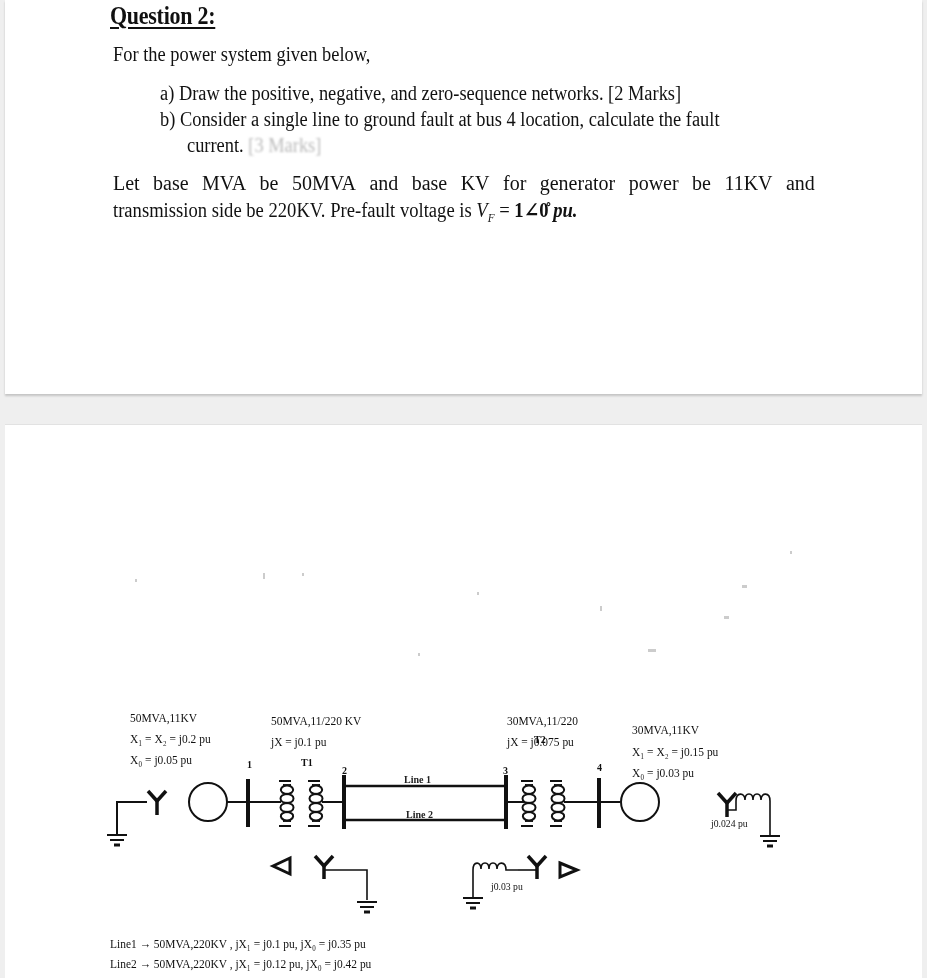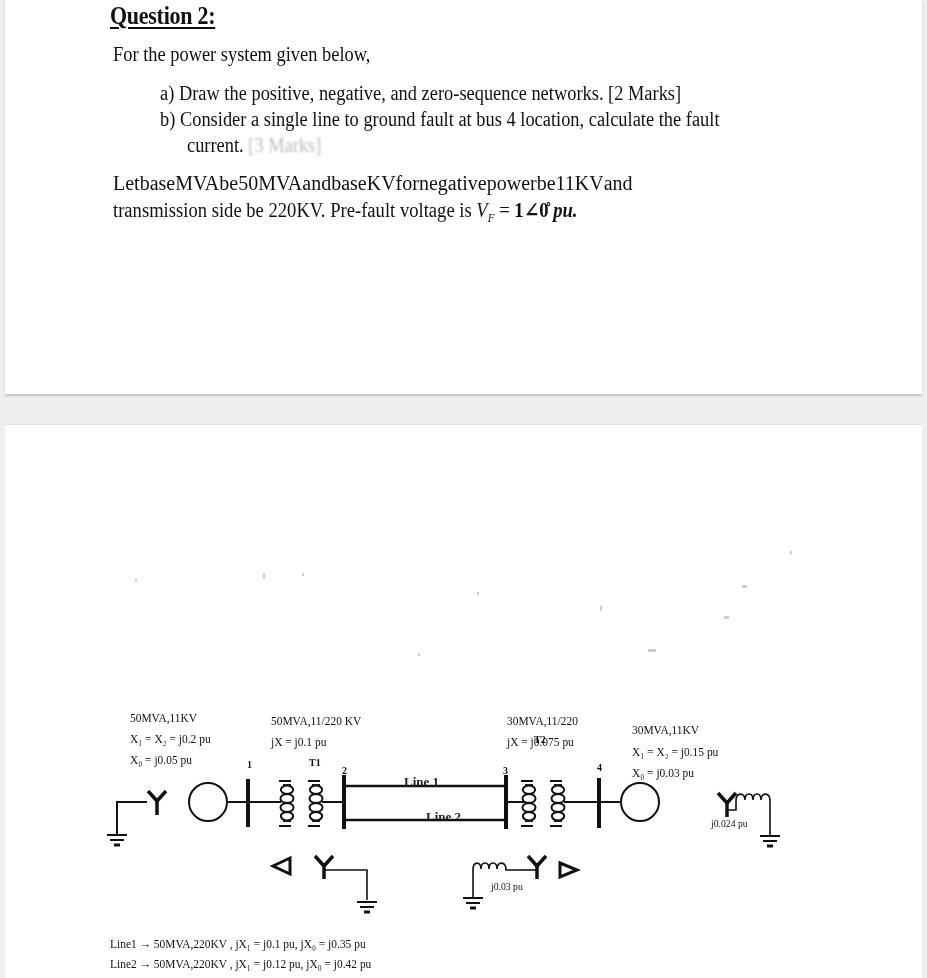--- a/index.html
+++ b/index.html
@@ -44,21 +44,21 @@
       position: absolute; font-size: 13px; white-space: nowrap;
       font-family: "Liberation Serif", serif;
       transform: scaleX(0.88); transform-origin: left top;
       line-height: 20px;
     }
     .bus-lbl {
       position: absolute; font-size: 10px; font-weight: bold;
       font-family: "Liberation Serif", serif;
     }
     .line-lbl {
-      position: absolute; font-size: 13px; font-weight: bold;
+      position: absolute; font-size: 10px; font-weight: bold;
       font-family: "Liberation Serif", serif; color: #222;
     }
     svg { position: absolute; left: 0; top: 0; }
     .noise { position: absolute; background: #999; width: 2px; height: 3px; opacity: 0.5; }
   </style>
 </head>
 <body>
 
 <div class="card" id="card-top"></div>
 <div class="card" id="card-bottom"></div>
@@ -72,31 +72,31 @@
 </div>
 <div class="txt item-b">
   <span>b)</span>
   <span>Consider a single line to ground fault at bus 4 location, calculate the fault</span>
 </div>
 <div class="txt item-b2">
   <span>current.</span>
   <span class="marks-blurred">[3 Marks]</span>
 </div>
 
-<div class="txt para1" style="display:flex;width:702px;">
+<div class="txt para1" style="display:flex;justify-content:space-between;width:702px;">
   <span>Let</span>
   <span>base</span>
   <span>MVA</span>
   <span>be</span>
   <span>50MVA</span>
   <span>and</span>
   <span>base</span>
   <span>KV</span>
   <span>for</span>
-  <span>negative</span>
+  <span>generator</span>
   <span>power</span>
   <span>be</span>
   <span>11KV</span>
   <span>and</span>
 </div>
 <div class="txt para2">
   <span>transmission side be 220KV. Pre-fault voltage is </span><span class="math">V</span><sub class="math" style="font-size:12px">F</sub><span> = </span><span class="math-bold">1∠0̊</span><span class="math" style="font-weight:bold"> pu.</span>
 </div>
 
 <div class="noise" style="left:135px;top:579px"></div>
@@ -109,37 +109,37 @@
 <div class="noise" style="left:648px;top:649px;width:8px"></div>
 <div class="noise" style="left:418px;top:653px"></div>
 <div class="noise" style="left:724px;top:616px;width:5px"></div>
 
 <div class="dl" style="left:130px;top:708px">50MVA,11KV</div>
 <div class="dl" style="left:130px;top:729px">X₁ = X₂ = j0.2 pu</div>
 <div class="dl" style="left:130px;top:750px">X₀ = j0.05 pu</div>
 
 <div class="dl" style="left:271px;top:711px">50MVA,11/220 KV</div>
 <div class="dl" style="left:271px;top:732px">jX = j0.1 pu</div>
-<div class="bus-lbl" style="left:309px;top:757px">T1</div>
+<div class="bus-lbl" style="left:301px;top:757px">T1</div>
 
 <div class="dl" style="left:507px;top:711px">30MVA,11/220</div>
 <div class="dl" style="left:507px;top:732px">jX = j0.075 pu</div>
 <div class="bus-lbl" style="left:534px;top:734px">T2</div>
 
 <div class="dl" style="left:632px;top:720px">30MVA,11KV</div>
 <div class="dl" style="left:632px;top:742px">X₁ = X₂ = j0.15 pu</div>
 <div class="dl" style="left:632px;top:763px">X₀ = j0.03 pu</div>
 
 <div class="bus-lbl" style="left:247px;top:759px">1</div>
 <div class="bus-lbl" style="left:342px;top:765px">2</div>
 <div class="bus-lbl" style="left:503px;top:765px">3</div>
 <div class="bus-lbl" style="left:597px;top:762px">4</div>
 
 <div class="line-lbl" style="left:404px;top:774px">Line 1</div>
-<div class="line-lbl" style="left:426px;top:809px">Line 2</div>
+<div class="line-lbl" style="left:406px;top:809px">Line 2</div>
 
 <div class="dl" style="left:711px;top:813px;font-size:11px">j0.024 pu</div>
 <div class="dl" style="left:491px;top:876px;font-size:11px">j0.03 pu</div>
 
 <div class="dl" style="left:110px;top:934px;font-size:13px">Line1 → 50MVA,220KV , jX₁ = j0.1 pu, jX₀ = j0.35 pu</div>
 <div class="dl" style="left:110px;top:954px;font-size:13px">Line2 → 50MVA,220KV , jX₁ = j0.12 pu, jX₀ = j0.42 pu</div>
 
 <svg width="927" height="978" style="pointer-events:none">
   <g stroke="#111" fill="none" stroke-width="2">
 

